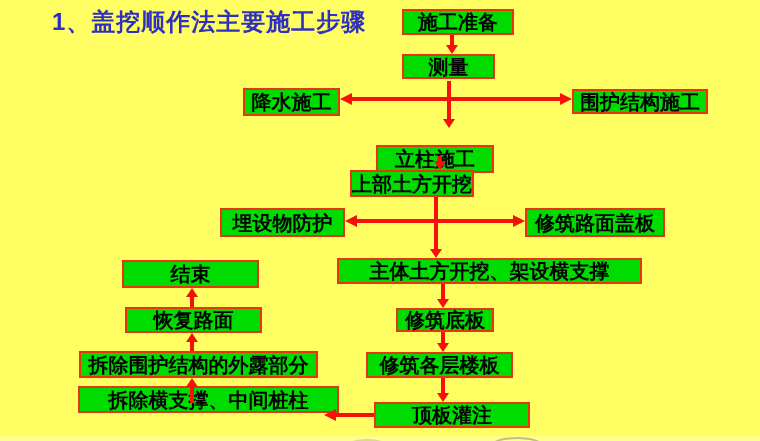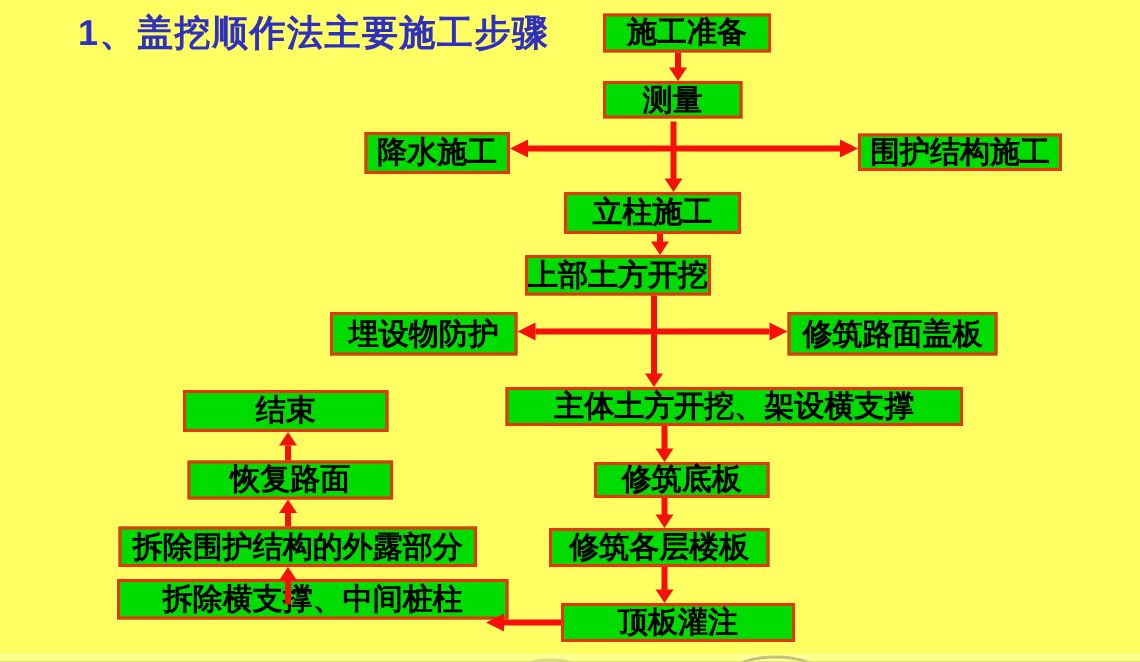--- a/index.html
+++ b/index.html
@@ -35,26 +35,26 @@
 <body>
 
 <div class="slide">
 
   <div class="slide-title">1、盖挖顺作法主要施工步骤</div>
 
   <div class="node" style="left:402px;top:9px;width:112px;height:26px">施工准备</div>
   <div class="node" style="left:402px;top:54px;width:93px;height:25px">测量</div>
   <div class="node" style="left:243px;top:88px;width:97px;height:28px">降水施工</div>
   <div class="node" style="left:572px;top:89px;width:136px;height:25px">围护结构施工</div>
-  <div class="node" style="left:376px;top:128px;width:118px;height:28px">立柱施工</div>
+  <div class="node" style="left:376px;top:145px;width:118px;height:28px">立柱施工</div>
   <div class="node" style="left:350px;top:170px;width:124px;height:27px">上部土方开挖</div>
   <div class="node" style="left:220px;top:208px;width:125px;height:29px">埋设物防护</div>
   <div class="node" style="left:525px;top:208px;width:140px;height:29px">修筑路面盖板</div>
   <div class="node" style="left:337px;top:258px;width:305px;height:26px">主体土方开挖、架设横支撑</div>
-  <div class="node" style="left:396px;top:308px;width:117px;height:24px">修筑底板</div>
+  <div class="node" style="left:396px;top:308px;width:98px;height:24px">修筑底板</div>
   <div class="node" style="left:366px;top:352px;width:147px;height:26px">修筑各层楼板</div>
   <div class="node" style="left:374px;top:402px;width:156px;height:26px">顶板灌注</div>
   <div class="node" style="left:78px;top:386px;width:261px;height:27px">拆除横支撑、中间桩柱</div>
   <div class="node" style="left:79px;top:351px;width:239px;height:27px">拆除围护结构的外露部分</div>
   <div class="node" style="left:125px;top:307px;width:137px;height:26px">恢复路面</div>
   <div class="node" style="left:122px;top:260px;width:137px;height:28px">结束</div>
 
   <svg class="arrows" viewBox="0 0 760 441" xmlns="http://www.w3.org/2000/svg">
     <g>
       <line class="shaft" x1="452" y1="35" x2="452" y2="47"></line>

